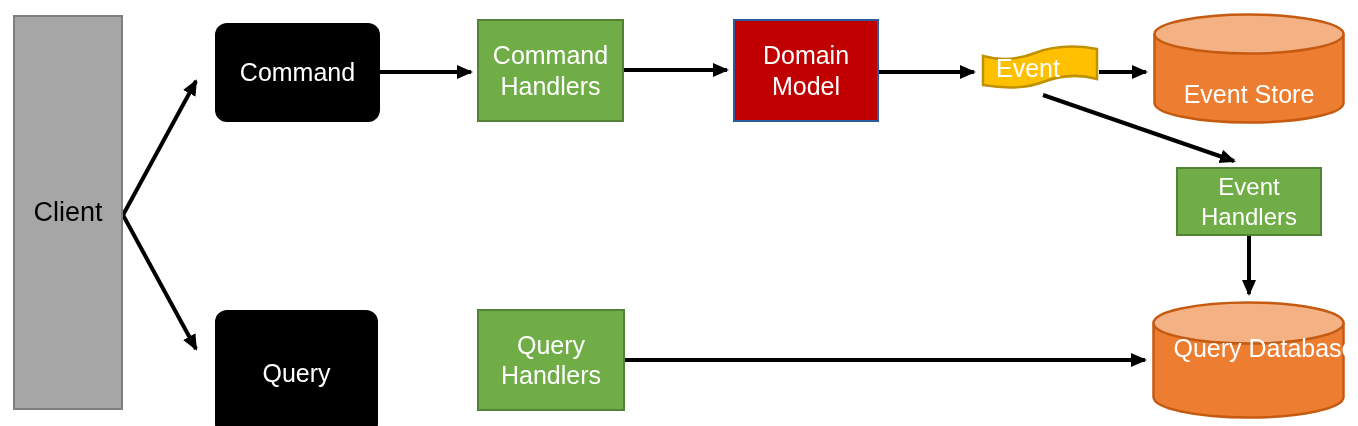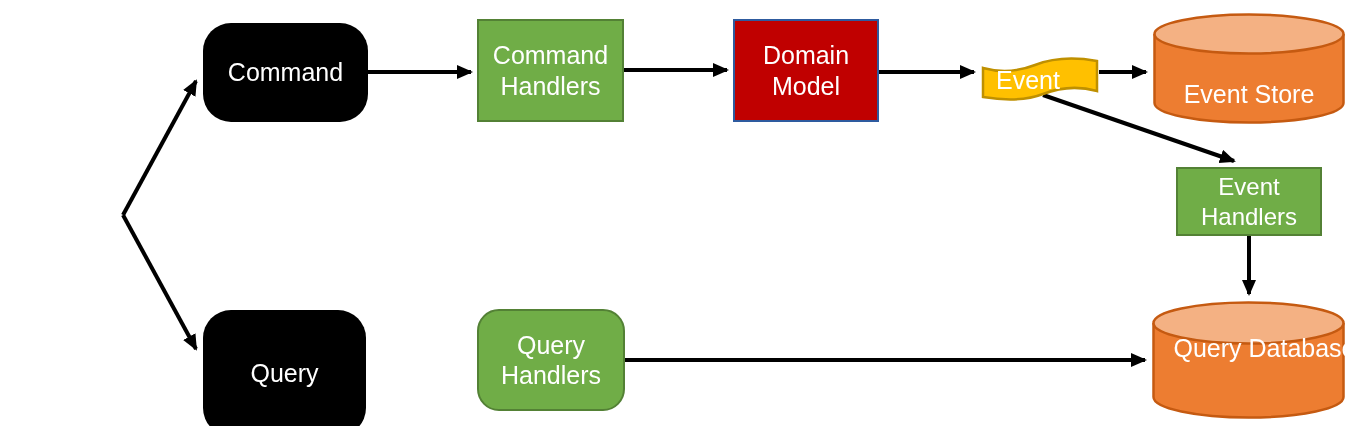--- a/index.html
+++ b/index.html
@@ -12,35 +12,35 @@
   .arrowhead{fill:var(--arrow,#000);}
   .node{position:absolute;display:flex;align-items:center;justify-content:center;
         text-align:center;box-sizing:border-box;}
   .label{display:block;line-height:1.22;}
   .light{color:var(--text-light,#fff);}
   .dark{color:var(--text-dark,#000);}
 
   .client{left:13px;top:15px;width:110px;height:395px;
           background:var(--gray-fill,#a6a6a6);border:2px solid var(--gray-border,#7f7f7f);
           font-size:27px;}
-  .blackbox{background:var(--black-fill,#000);border-radius:28px;font-size:25px;}
+  .blackbox{background:var(--black-fill,#000);border-radius:12px;font-size:25px;margin-left:12px;}
   .command{left:203px;top:23px;width:165px;height:99px;}
   .query{left:203px;top:310px;width:163px;height:126px;}
   .greenbox{background:var(--green-fill,#70ad47);border:2px solid var(--green-border,#538135);
             font-size:25px;}
   .command-handlers{left:477px;top:19px;width:147px;height:103px;text-align:center;}
-  .query-handlers{left:477px;top:309px;width:148px;height:102px;border-radius:22px;}
+  .query-handlers{left:477px;top:309px;width:148px;height:102px;}
   .event-handlers{left:1176px;top:167px;width:146px;height:69px;font-size:24px;}
   .domain-model{left:733px;top:19px;width:146px;height:103px;
                 background:var(--red-fill,#c00000);border:2px solid var(--red-border,#2e5b9f);
                 font-size:25px;}
   .shape-node{display:block;}
   .shape-node svg{position:absolute;left:0;top:0;}
   .shape-node .label{position:absolute;left:0;width:100%;}
-  .event-banner{left:981px;top:56px;width:94px;height:47px;font-size:25px;text-decoration:underline;}
+  .event-banner{left:981px;top:44px;width:94px;height:47px;font-size:25px;text-decoration:underline;}
   .event-banner .label{top:9px;}
   .event-store{left:1153px;top:13px;width:192px;height:113px;font-size:25px;}
   .event-store .label{top:66px;}
   .query-database{left:1152px;top:301px;width:193px;height:120px;font-size:25px;}
   .query-database .label{top:32px;padding-left:16px;}
   .cyl-body{fill:var(--orange-fill,#ed7d31);stroke:var(--orange-border,#c55a11);stroke-width:2.5;}
   .cyl-top{fill:var(--orange-top,#f4b183);stroke:var(--orange-border,#c55a11);stroke-width:2.5;}
   .wave{fill:var(--yellow-fill,#ffc000);stroke:var(--yellow-border,#bf9000);stroke-width:2.5;}
 </style>
 </head>
@@ -58,20 +58,23 @@
     <path class="edge" d="M123,215 L196,349" marker-end="url(#ah)"></path>
     <path class="edge" d="M368,72 L471,72" marker-end="url(#ah)"></path>
     <path class="edge" d="M624,70 L727,70" marker-end="url(#ah)"></path>
     <path class="edge" d="M879,72 L974,72" marker-end="url(#ah)"></path>
     <path class="edge" d="M1099,72 L1146,72" marker-end="url(#ah)"></path>
     <path class="edge" d="M1043,95 L1234,161" marker-end="url(#ah)"></path>
     <path class="edge" d="M1249,236 L1249,294" marker-end="url(#ah)"></path>
     <path class="edge" d="M625,360 L1145,360" marker-end="url(#ah)"></path>
   </svg>
 
+  <div class="node client">
+    <span class="label dark">Client</span>
+  </div>
 
   <div class="node blackbox command">
     <span class="label light">Command</span>
   </div>
 
   <div class="node blackbox query">
     <span class="label light">Query</span>
   </div>
 
   <div class="node greenbox command-handlers">

